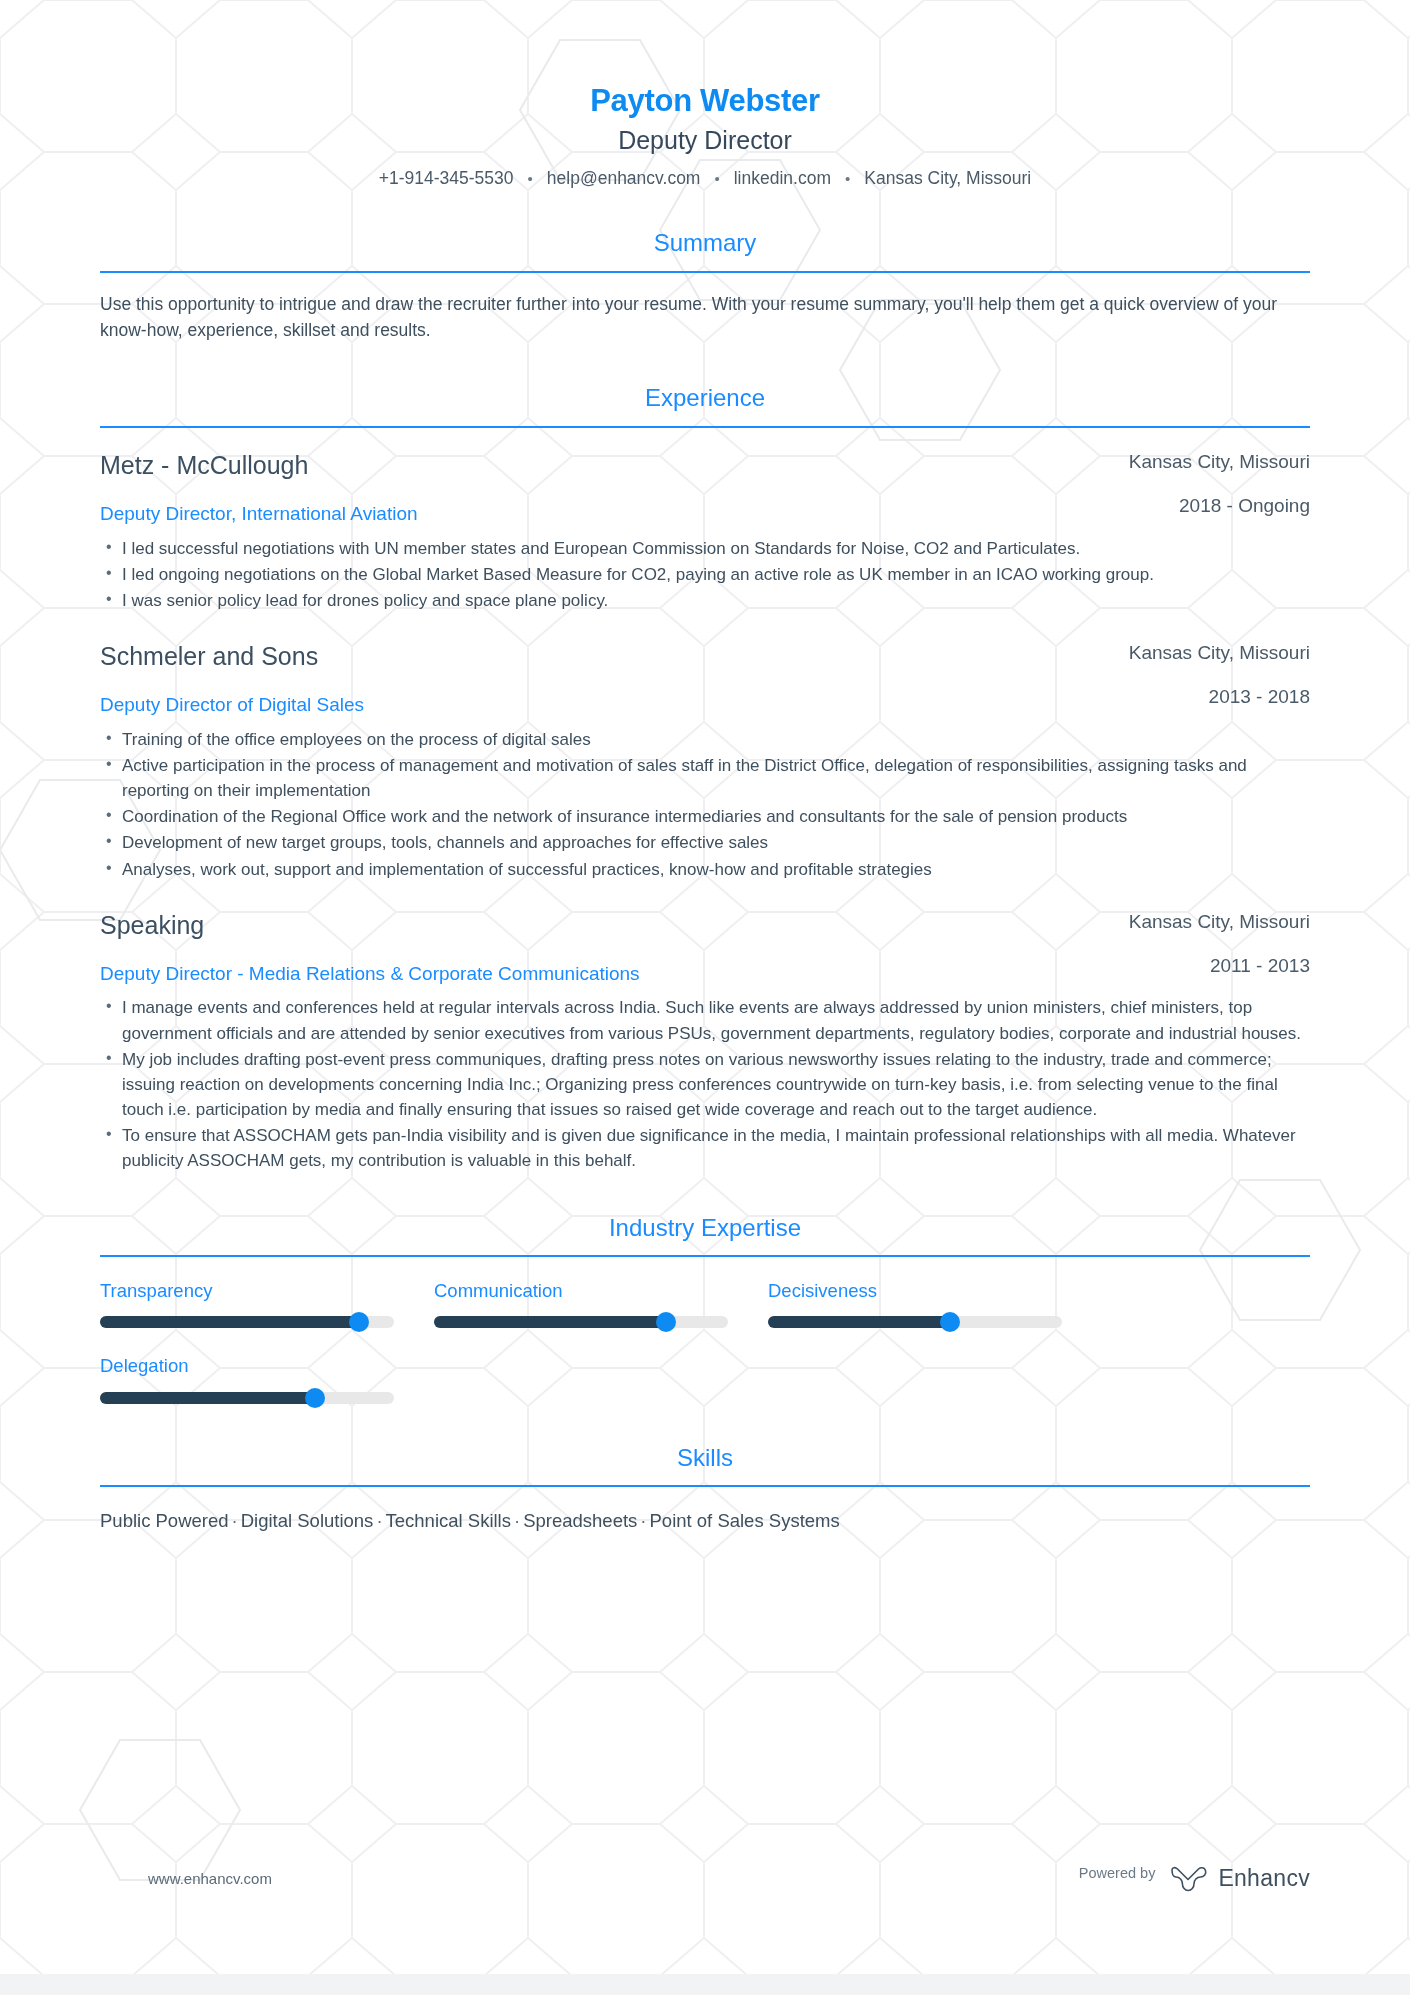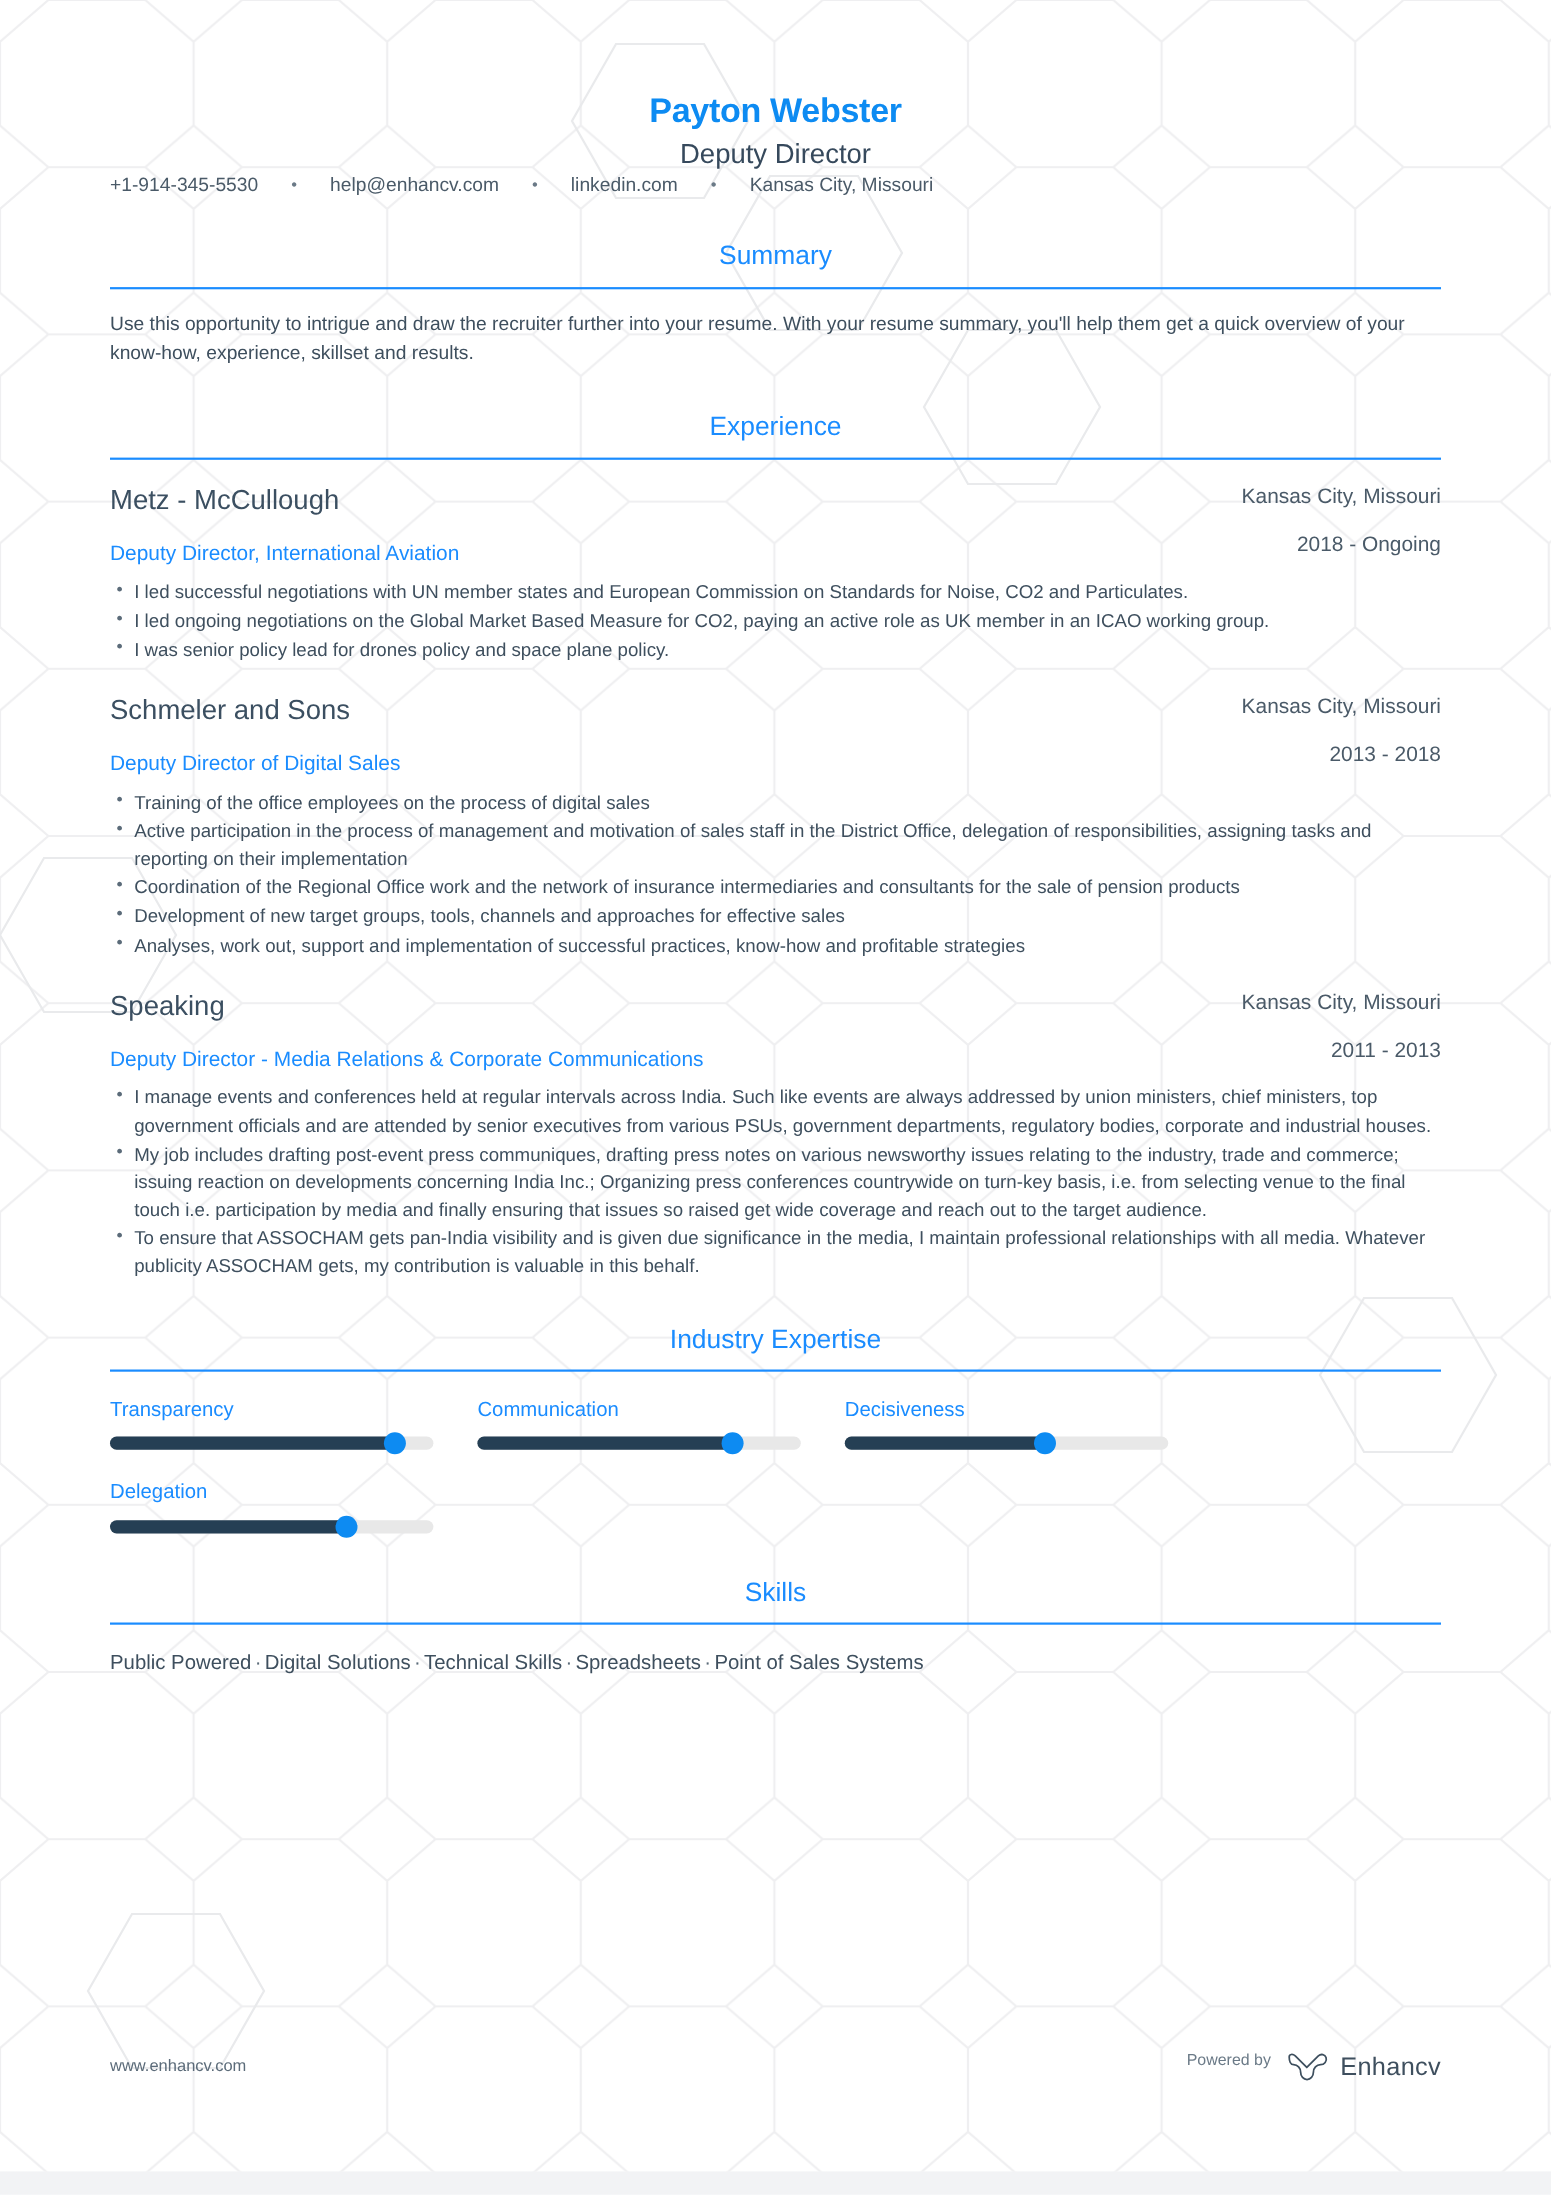--- a/index.html
+++ b/index.html
@@ -27,24 +27,24 @@
   .header { padding-top: 82px; text-align: center; }
   .name {
     font-size: 31px; font-weight: bold; color: #0d8bf2;
     letter-spacing: -0.3px; line-height: 1.25;
   }
   .job-title {
     font-size: 25px; color: #36495c; font-weight: 400;
     margin-top: 4px; line-height: 1.25;
   }
   .contact {
-    margin-top: 2px;
+    margin-top: 12px;
     font-size: 17.5px; color: #4a5a68;
-    display: flex; align-items: center;
-    flex-wrap: wrap; gap: 16px;
+    display: flex; justify-content: center; align-items: center;
+    flex-wrap: wrap; gap: 0;
   }
   .contact-item { white-space: nowrap; }
   .contact-sep {
     color: #6b7a87; padding: 0 14px; font-size: 15px;
   }
 
   
   .section { margin-top: 40px; }
   .section-title {
     text-align: center; font-size: 24px; color: #1a8cff;
@@ -119,21 +119,21 @@
     margin-top: 20px; font-size: 18.5px; color: #3e4f5e; line-height: 1.5;
   }
   .skills-sep { padding: 0 3px; color: #5b6b79; }
 
   
   .footer {
     position: absolute; left: 100px; right: 100px; bottom: 82px;
     z-index: 3;
     display: flex; justify-content: space-between; align-items: center;
   }
-  .footer-url { font-size: 15px; color: #5b6b79; }
+  .footer-url { font-size: 15px; color: #5b6b79; margin-left: 48px; }
   .footer-right { display: flex; align-items: flex-start; gap: 14px; }
   .powered { font-size: 14.5px; color: #6b7a87; }
   .brand { display: flex; align-items: center; gap: 9px; }
   .brand-name {
     font-size: 23px; color: #3e4f5e; letter-spacing: 0.3px;
   }
 </style>
 </head>
 <body>
 

